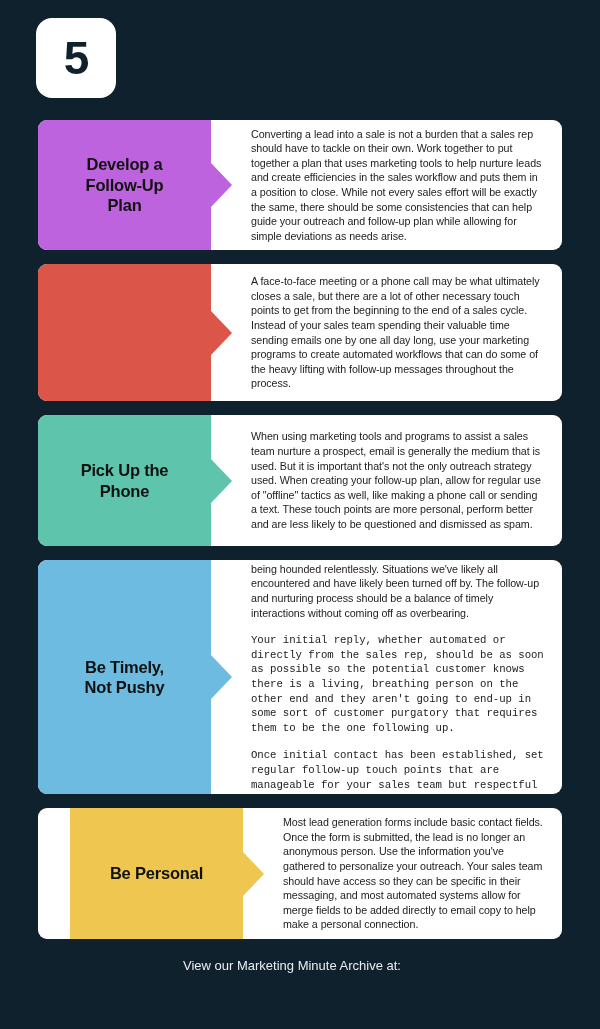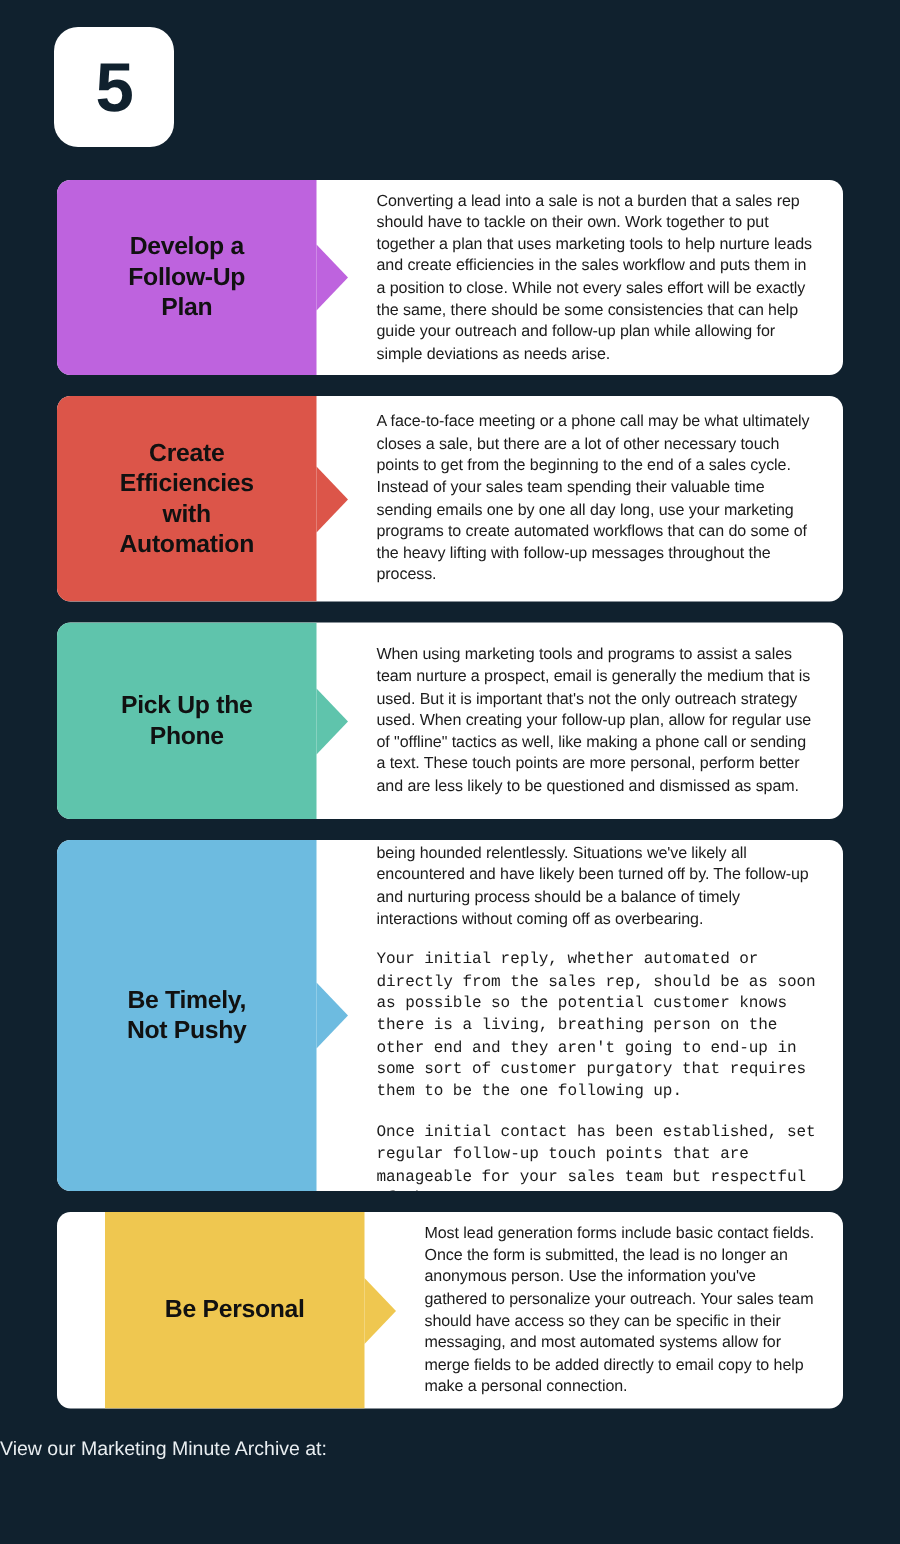--- a/index.html
+++ b/index.html
@@ -123,21 +123,21 @@
   }
 
   .card-body p + p { margin-top: 13px; font-family: Liberation Mono, monospace; }
 
   
   #footer {
     position: absolute;
     left: 0;
     top: 955px;
     width: 584px;
-    text-align: left;
+    text-align: center;
     color: #e9eef1;
     font-size: 13px;
     line-height: 1.65;
   }
   #footer .line { display: block; }
 </style>
 </head>
 <body style="background: rgb(16, 33, 46);">
 
 <div id="page" style="background: rgb(16, 33, 46);">
@@ -155,24 +155,20 @@
 Plan</span>
       <span class="card-arrow" id="arrow-0" style="color: rgb(190, 99, 222);"></span>
     </div>
     <div class="card-body" id="body-0">
         <p>Converting a lead into a sale is not a burden that a sales rep should have to tackle on their own. Work together to put together a plan that uses marketing tools to help nurture leads and create efficiencies in the sales workflow and puts them in a position to close. While not every sales effort will be exactly the same, there should be some consistencies that can help guide your outreach and follow-up plan while allowing for simple deviations as needs arise.</p>
       </div>
   </div>
 
   <div class="card" id="card-1" style="top: 264px; height: 137px; background: rgb(255, 255, 255);">
     <div class="card-label" id="label-1" style="background: rgb(220, 85, 73);">
-      <span class="label-text">Create
-Efficiencies
-with
-Automation</span>
       <span class="card-arrow" id="arrow-1" style="color: rgb(220, 85, 73);"></span>
     </div>
     <div class="card-body" id="body-1">
         <p>A face-to-face meeting or a phone call may be what ultimately closes a sale, but there are a lot of other necessary touch points to get from the beginning to the end of a sales cycle. Instead of your sales team spending their valuable time sending emails one by one all day long, use your marketing programs to create automated workflows that can do some of the heavy lifting with follow-up messages throughout the process.</p>
       </div>
   </div>
 
   <div class="card" id="card-2" style="top: 415px; height: 131px; background: rgb(255, 255, 255);">
     <div class="card-label" id="label-2" style="background: rgb(95, 196, 172);">
       <span class="label-text">Pick Up the

